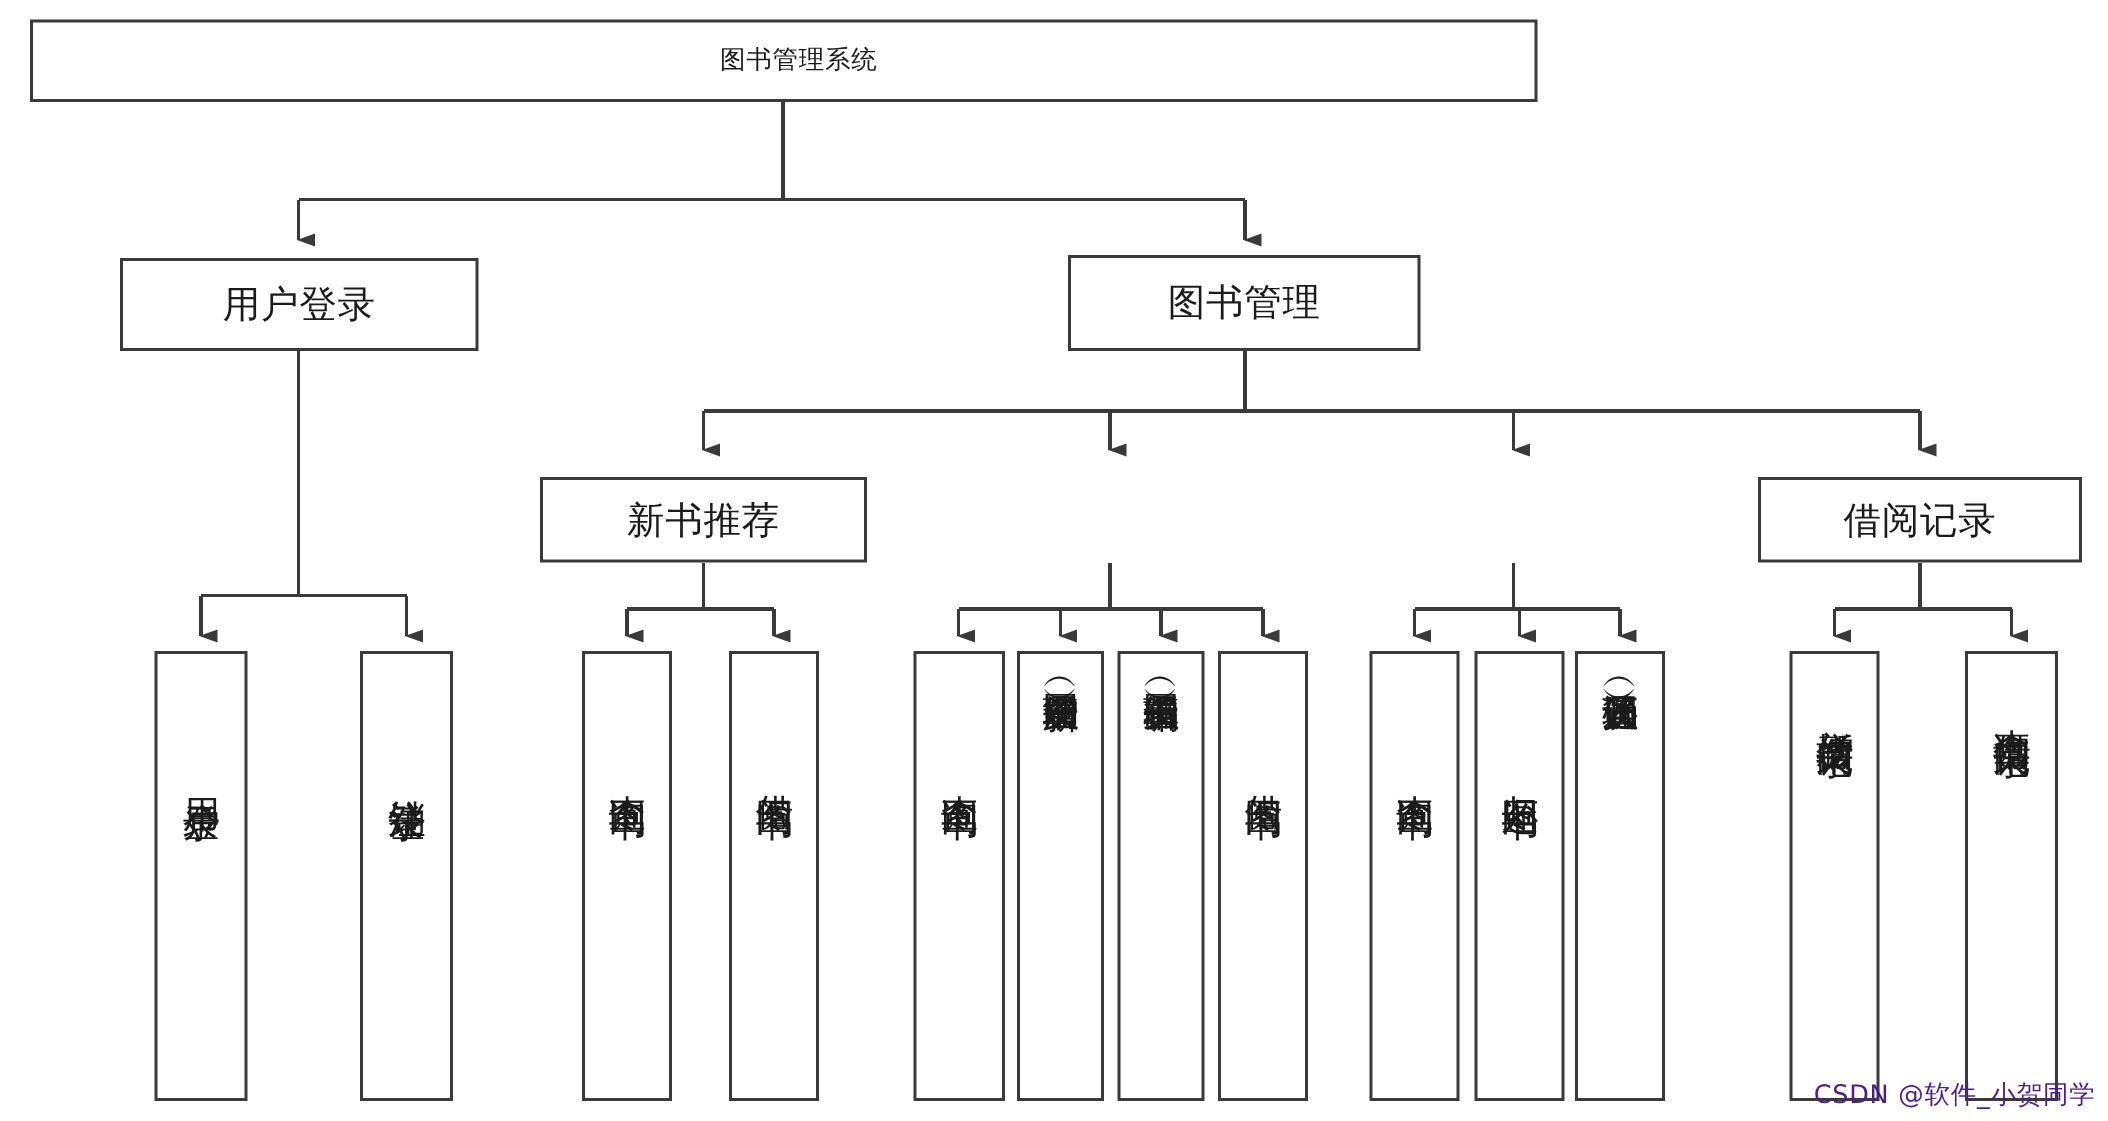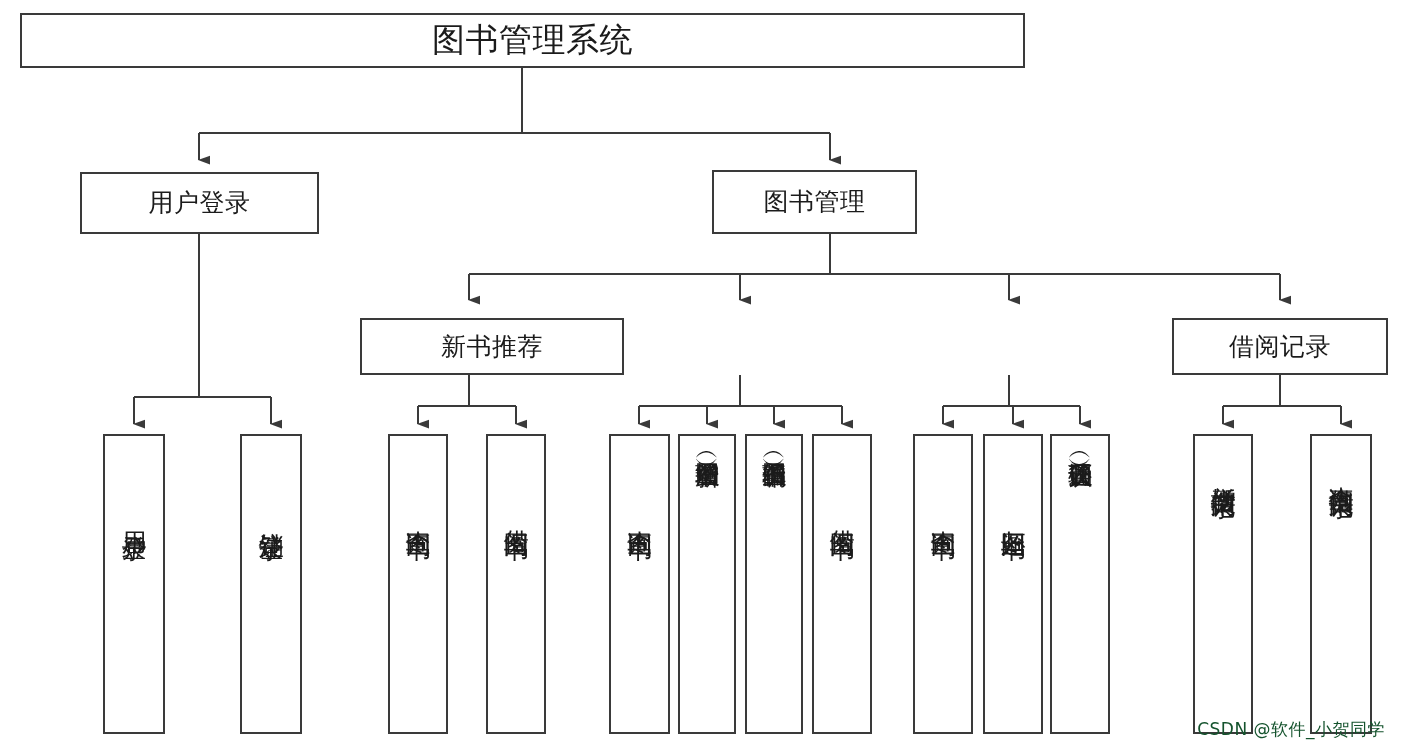--- a/index.html
+++ b/index.html
@@ -42,21 +42,21 @@
     text-align: center;
     line-height: 1.18;
     white-space: nowrap;
   }
   
   .node.h .txt {
     font-size: 25px;
     letter-spacing: 0.5px;
   }
   .node.root .txt {
-    font-size: 33px;
+    font-size: 17px;
     margin-left: 20px;
   }
   
   .node.v {
     align-items: flex-start;
     padding-top: 14px;
   }
   .node.v .txt {
     writing-mode: vertical-rl;
     text-orientation: upright;
@@ -64,24 +64,24 @@
     line-height: 1.02;
     letter-spacing: 2px;
     white-space: nowrap;
   }
   .node.v.tall .txt {
     font-size: 24px;
     letter-spacing: 0px;
   }
   #watermark {
     position: absolute;
-    right: 20px;
+    right: 8px;
     bottom: 6px;
     font-size: 17px;
-    color: #14532d;
+    color: #4c1d95;
     letter-spacing: 0.5px;
     z-index: 5;
     white-space: nowrap;
     text-align: right;
   }
 </style>
 </head>
 <body>
 
 <div id="canvas">
@@ -136,25 +136,25 @@
     </g>
   </svg>
 
   <div class="node h root" style="left:20px; top:13px; width:1005px; height:55px;">
     <span class="txt">图书管理系统</span>
   </div>
 
   <div class="node h" style="left:80px; top:172px; width:239px; height:62px;">
     <span class="txt">用户登录</span>
   </div>
-  <div class="node h" style="left:712px; top:170px; width:205px; height:64px;">
+  <div class="node h" style="left:712px; top:170px; width:235px; height:64px;">
     <span class="txt">图书管理</span>
   </div>
 
-  <div class="node h" style="left:360px; top:318px; width:264px; height:57px;">
+  <div class="node h" style="left:360px; top:318px; width:218px; height:57px;">
     <span class="txt">新书推荐</span>
   </div>
   <div class="node h" style="left:1172px; top:318px; width:216px; height:57px;">
     <span class="txt">借阅记录</span>
   </div>
 
   <div class="node v" style="left:103px; top:434px; width:62px; height:300px; padding-top:76px;">
     <span class="txt">用户登录</span>
   </div>
   <div class="node v" style="left:240px; top:434px; width:62px; height:300px; padding-top:76px;">

